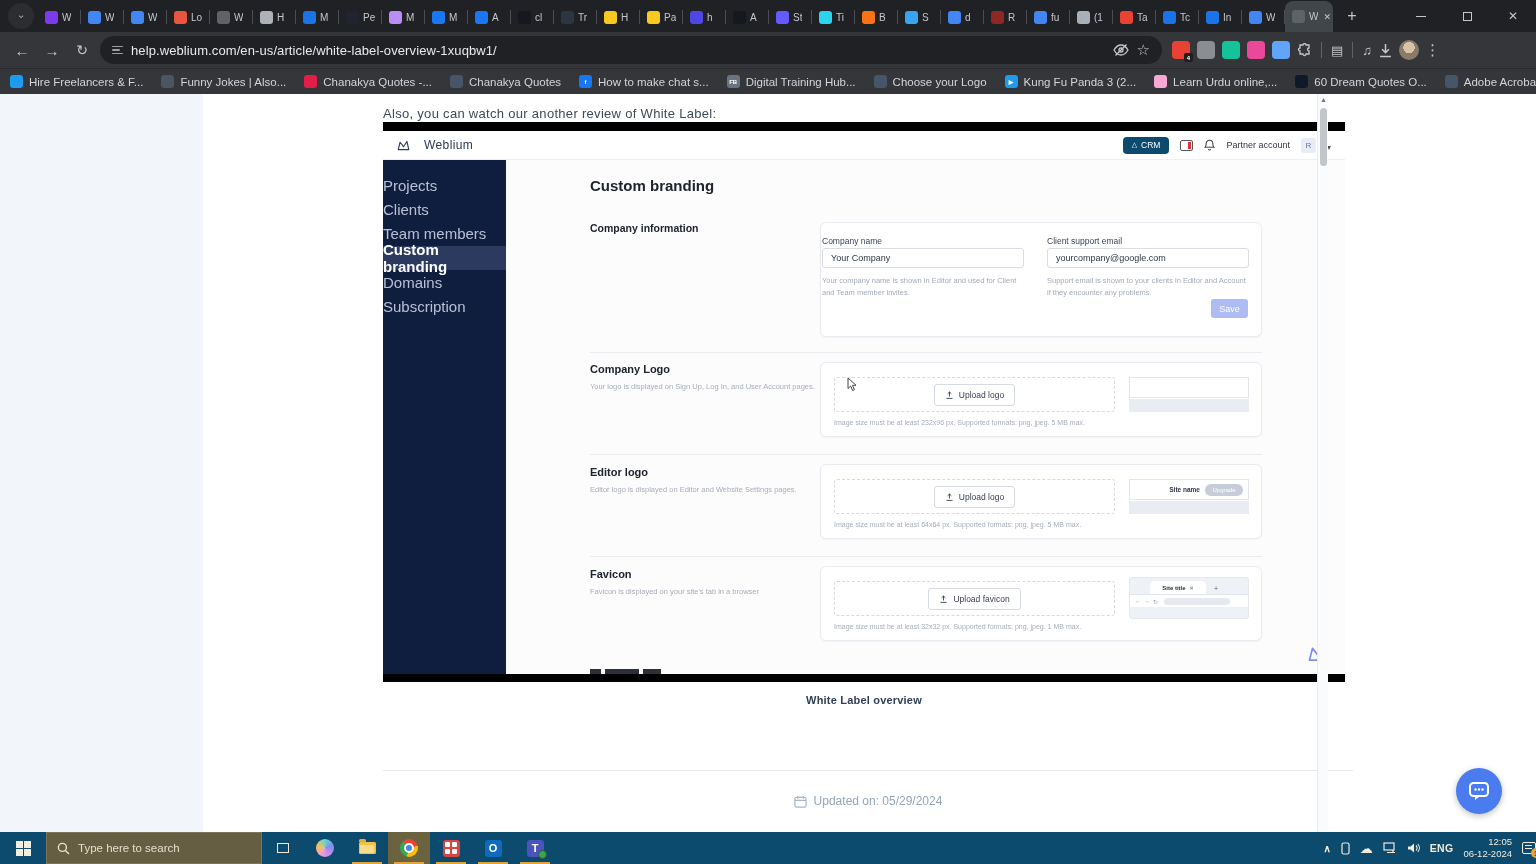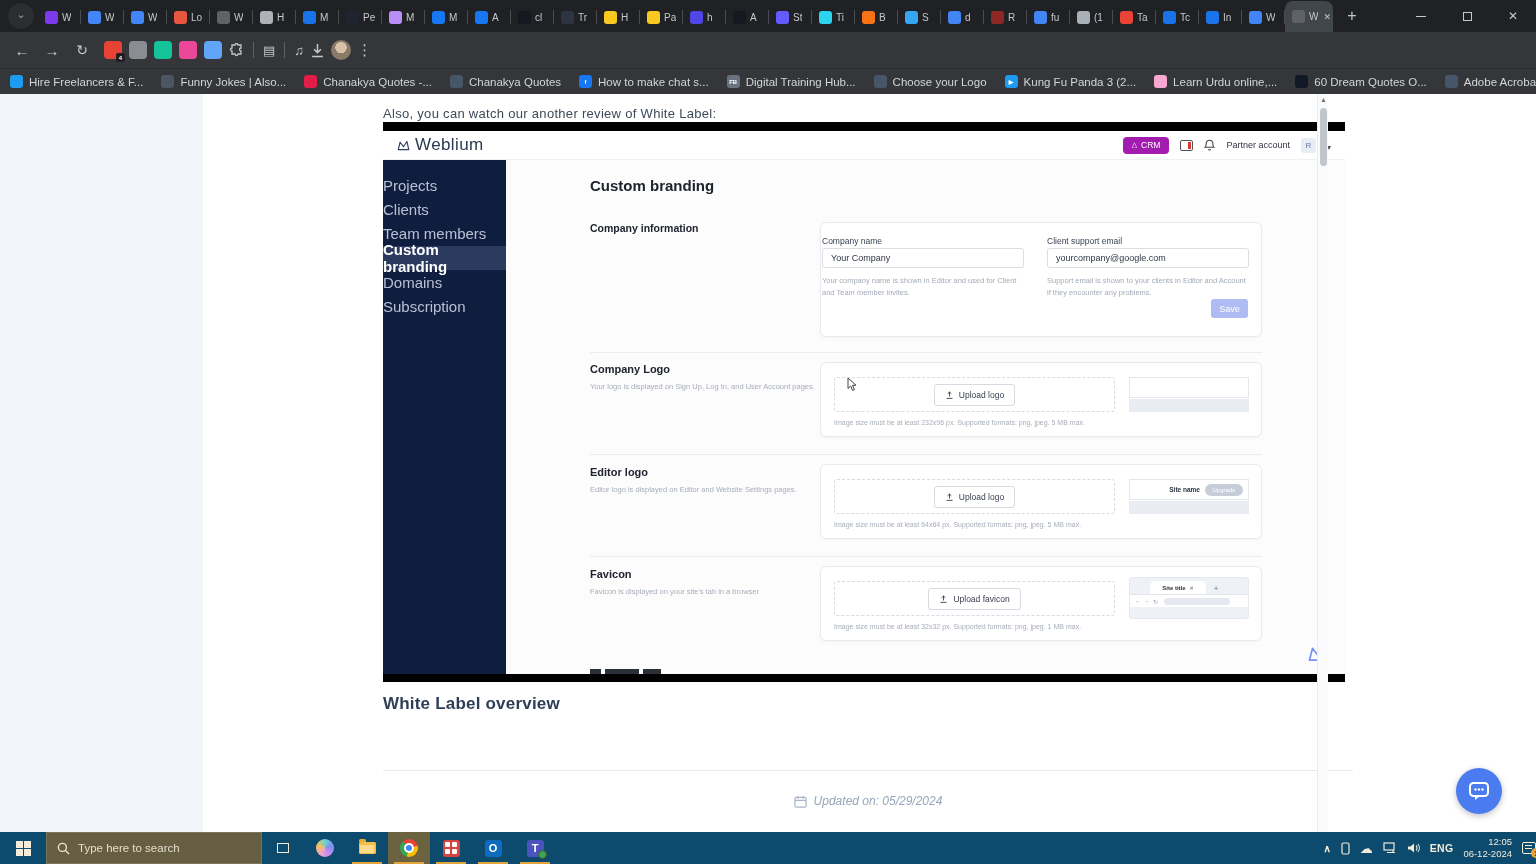--- a/index.html
+++ b/index.html
@@ -90,23 +90,23 @@
   #intro { position:absolute; left:383px; top:12px; font-size:13px; color:#3d4a57;
     letter-spacing:.3px; }
 
   
   #video { position:absolute; left:383px; top:28px; width:962px; height:560px; background:#000; }
   #vapp { position:absolute; left:0; top:9px; width:962px; height:543px; background:#fff;
     overflow:hidden; }
   #vheader { position:absolute; left:0; top:0; width:962px; height:29px; background:#fff;
     border-bottom:1px solid #eef0f4; display:flex; align-items:center; padding:0 14px; }
   .brand { display:flex; align-items:center; gap:5px; }
-  .brand-name { font-size:17px; color:#2a3950; font-weight:500; letter-spacing:.4px; }
+  .brand-name { font-size:12px; color:#2a3950; font-weight:500; letter-spacing:.4px;margin-left:9px; }
   #vheader-right { margin-left:auto; display:flex; align-items:center; gap:11px; }
-  .crm-btn { height:17px; background:#a21caf; border-radius:4px; color:#fff; font-size:8.5px;
+  .crm-btn { height:17px; background:#0c4a6e; border-radius:4px; color:#fff; font-size:8.5px;
     display:flex; align-items:center; gap:4px; padding:0 9px; }
   .crm-btn::before { content:"△"; font-size:7px; }
   .news-ico { position:relative; width:13px; height:11px; border:1.2px solid #555;
     border-radius:2px; }
   .news-ico::after { content:""; position:absolute; right:1px; top:1px; width:3px; height:7px;
     background:#d33; }
   .partner-label { font-size:9px; color:#2f3542; }
   .mini-avatar { width:15px; height:15px; border-radius:3px; background:#e8ecf7; color:#6577a0;
     font-size:8px; display:flex; align-items:center; justify-content:center; }
   .caret::before { content:"▾"; font-size:8px; color:#555; }
@@ -161,25 +161,25 @@
   .bp-plus::before { content:"+"; }
   .bp-navrow { height:13px; background:#fff; border-top:1px solid #e2e6ec; display:flex;
     align-items:center; gap:3px; padding-left:5px; font-size:6px; color:#9aa3b0; }
   .bp-pill { width:66px; height:7px; background:#e6eaf0; border-radius:4px; margin-left:3px; }
   .clip-blob { position:absolute; background:#2b2f38; height:5px; }
   #watermark { position:absolute; right:16px; bottom:12px; color:#7b8ff0; }
   #vblack-bottom { position:absolute; left:0; bottom:0; width:962px; height:8px; background:#000; }
   #cursor { position:absolute; left:464px; top:246px; }
 
   
-  #caption { position:absolute; left:383px; top:600px; width:962px; 
-    font-size:17px; font-weight:600; color:#2f3e57; letter-spacing:.2px; }
+  #caption { position:absolute; left:383px; top:600px; width:962px; text-align:center;
+    font-size:11px; font-weight:600; color:#2f3e57; letter-spacing:.2px; }
   #hr { position:absolute; left:383px; top:676px; width:970px; height:1px; background:#e7e9ec; }
   #updated { position:absolute; left:383px; top:700px; width:970px; display:flex;
-    align-items:center; justify-content:center; gap:7px; color:#96a5ba; font-size:12px;font-style:italic; }
+    align-items:center; justify-content:center; gap:7px; color:#96a5ba; font-size:12px; }
   #chat-btn { position:absolute; left:1456px; top:674px; width:46px; height:46px;
     border-radius:50%; background:#4a7cf0; display:flex; align-items:center;
     justify-content:center; box-shadow:0 2px 6px rgba(0,0,0,.25); }
 
   
   #taskbar { position:absolute; left:0; top:832px; width:1536px; height:32px; background:#0c4a6e;
     display:flex; align-items:stretch; }
   .tb-cell { width:42px; display:flex; align-items:center; justify-content:center;
     position:relative; }
   .tb-cell.open::after { content:""; position:absolute; left:6px; right:6px; bottom:0;
@@ -399,20 +399,37 @@
         <i></i>
       </div>
     <div class="wc wc-close"></div>
   </div>
 </div>
 
 <div id="toolbar">
   <div class="navbtn nav-back"></div>
   <div class="navbtn nav-fwd"></div>
   <div class="navbtn nav-reload"></div>
+  <div id="omnibox">
+    <span class="tune-ico">
+        <i></i>
+        <i></i>
+        <i></i>
+      </span>
+    <span id="url">help.weblium.com/en-us/article/white-label-overview-1xuqbw1/</span>
+    <span id="omni-spacer"></span>
+    <span class="omni-ico">
+      <svg width="16" height="14" viewBox="0 0 16 14">
+          <path d="M1 7c2-3.4 4.4-5 7-5s5 1.6 7 5c-2 3.4-4.4 5-7 5S3 10.4 1 7z" fill="none" stroke="#c4c7cb" stroke-width="1.3"></path>
+          <circle cx="8" cy="7" r="2" fill="none" stroke="#c4c7cb" stroke-width="1.3"></circle>
+          <path d="M2.5 12.5 L13.5 1.5" stroke="#c4c7cb" stroke-width="1.3"></path>
+        </svg>
+    </span>
+    <span class="omni-ico star"></span>
+  </div>
   <div class="ext-row">
 
       <span class="ext" style="background-color: rgb(232, 65, 53);">
         <span class="ext-badge">4</span>
       </span>
 
       <span class="ext" style="background-color: rgb(138, 141, 145);">
         
       </span>
 

